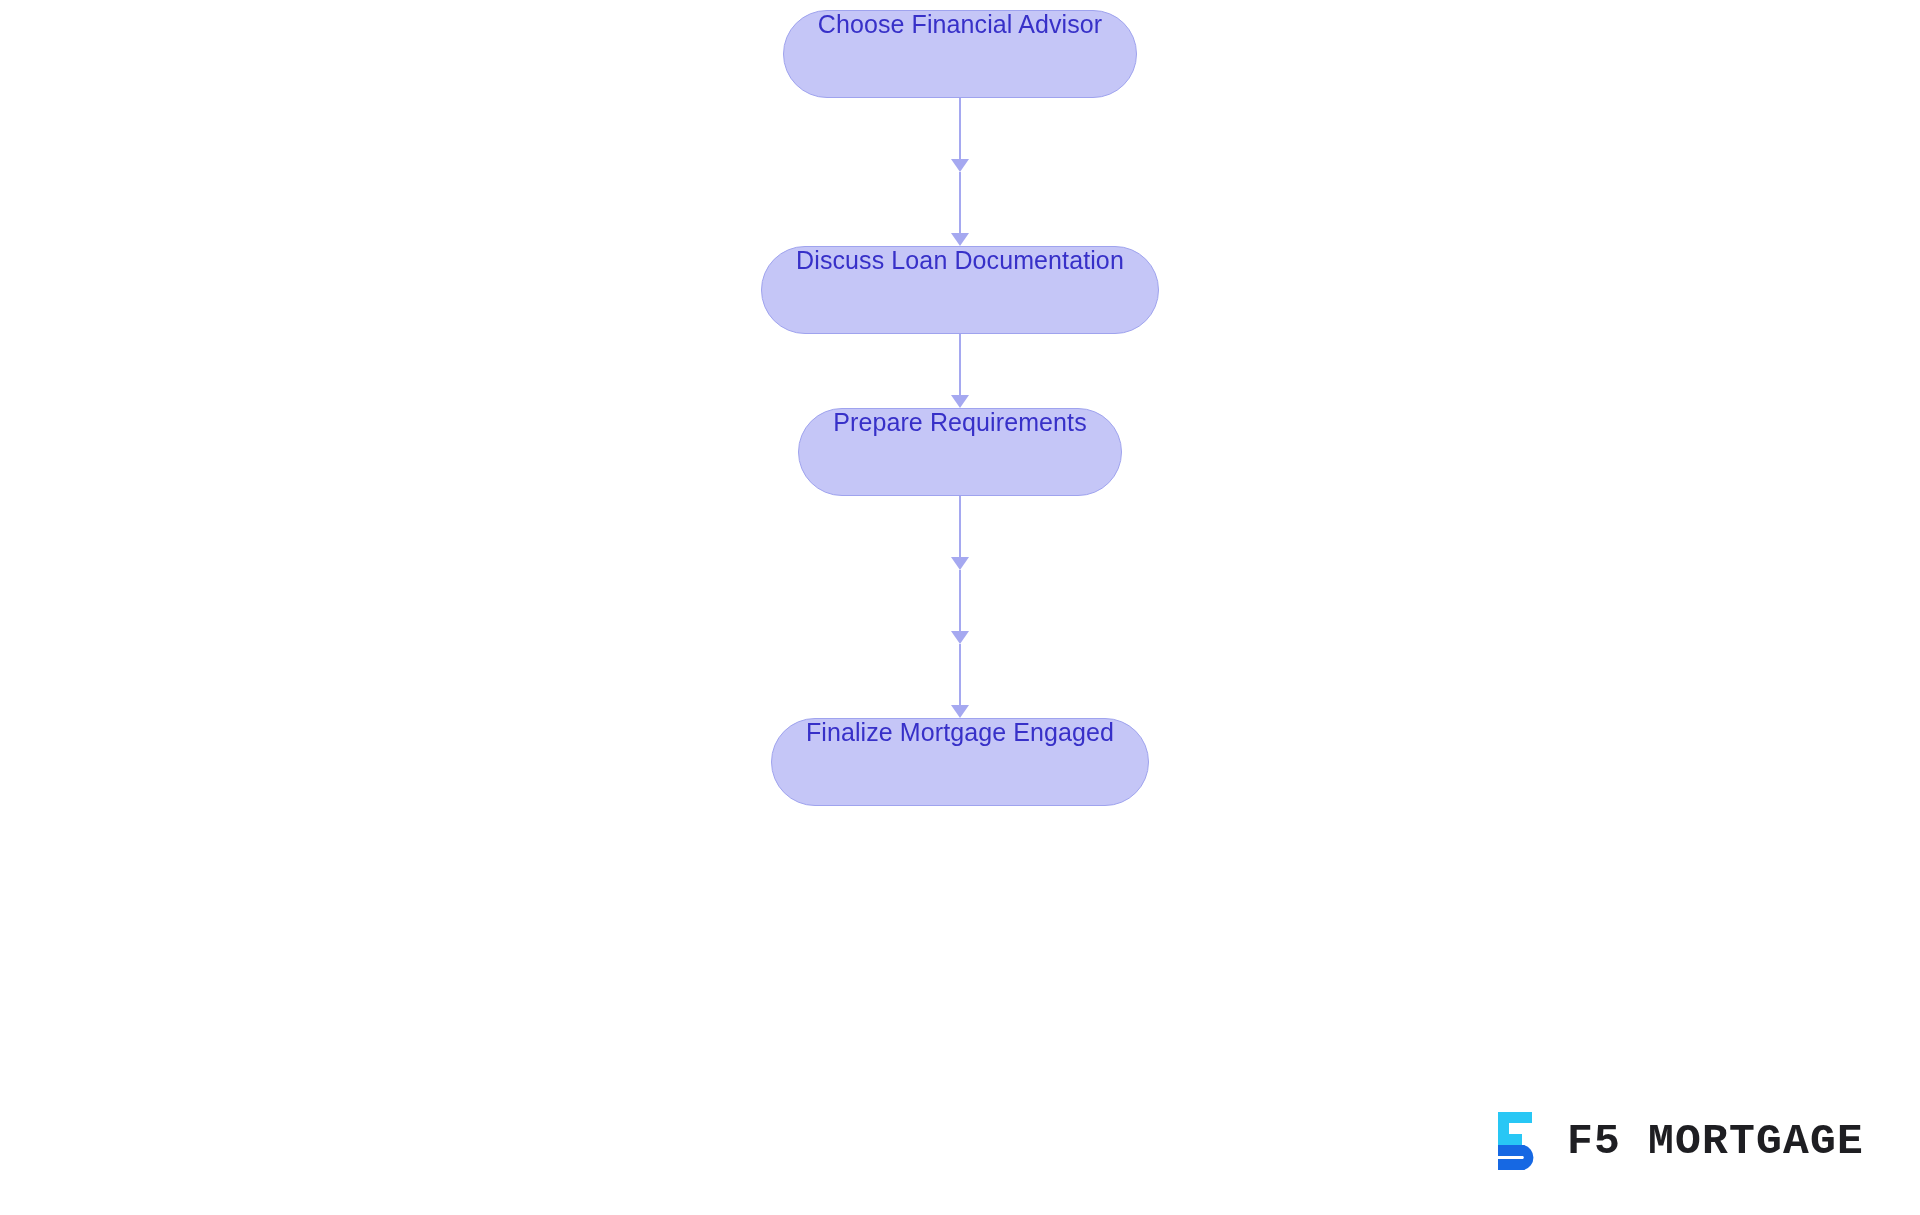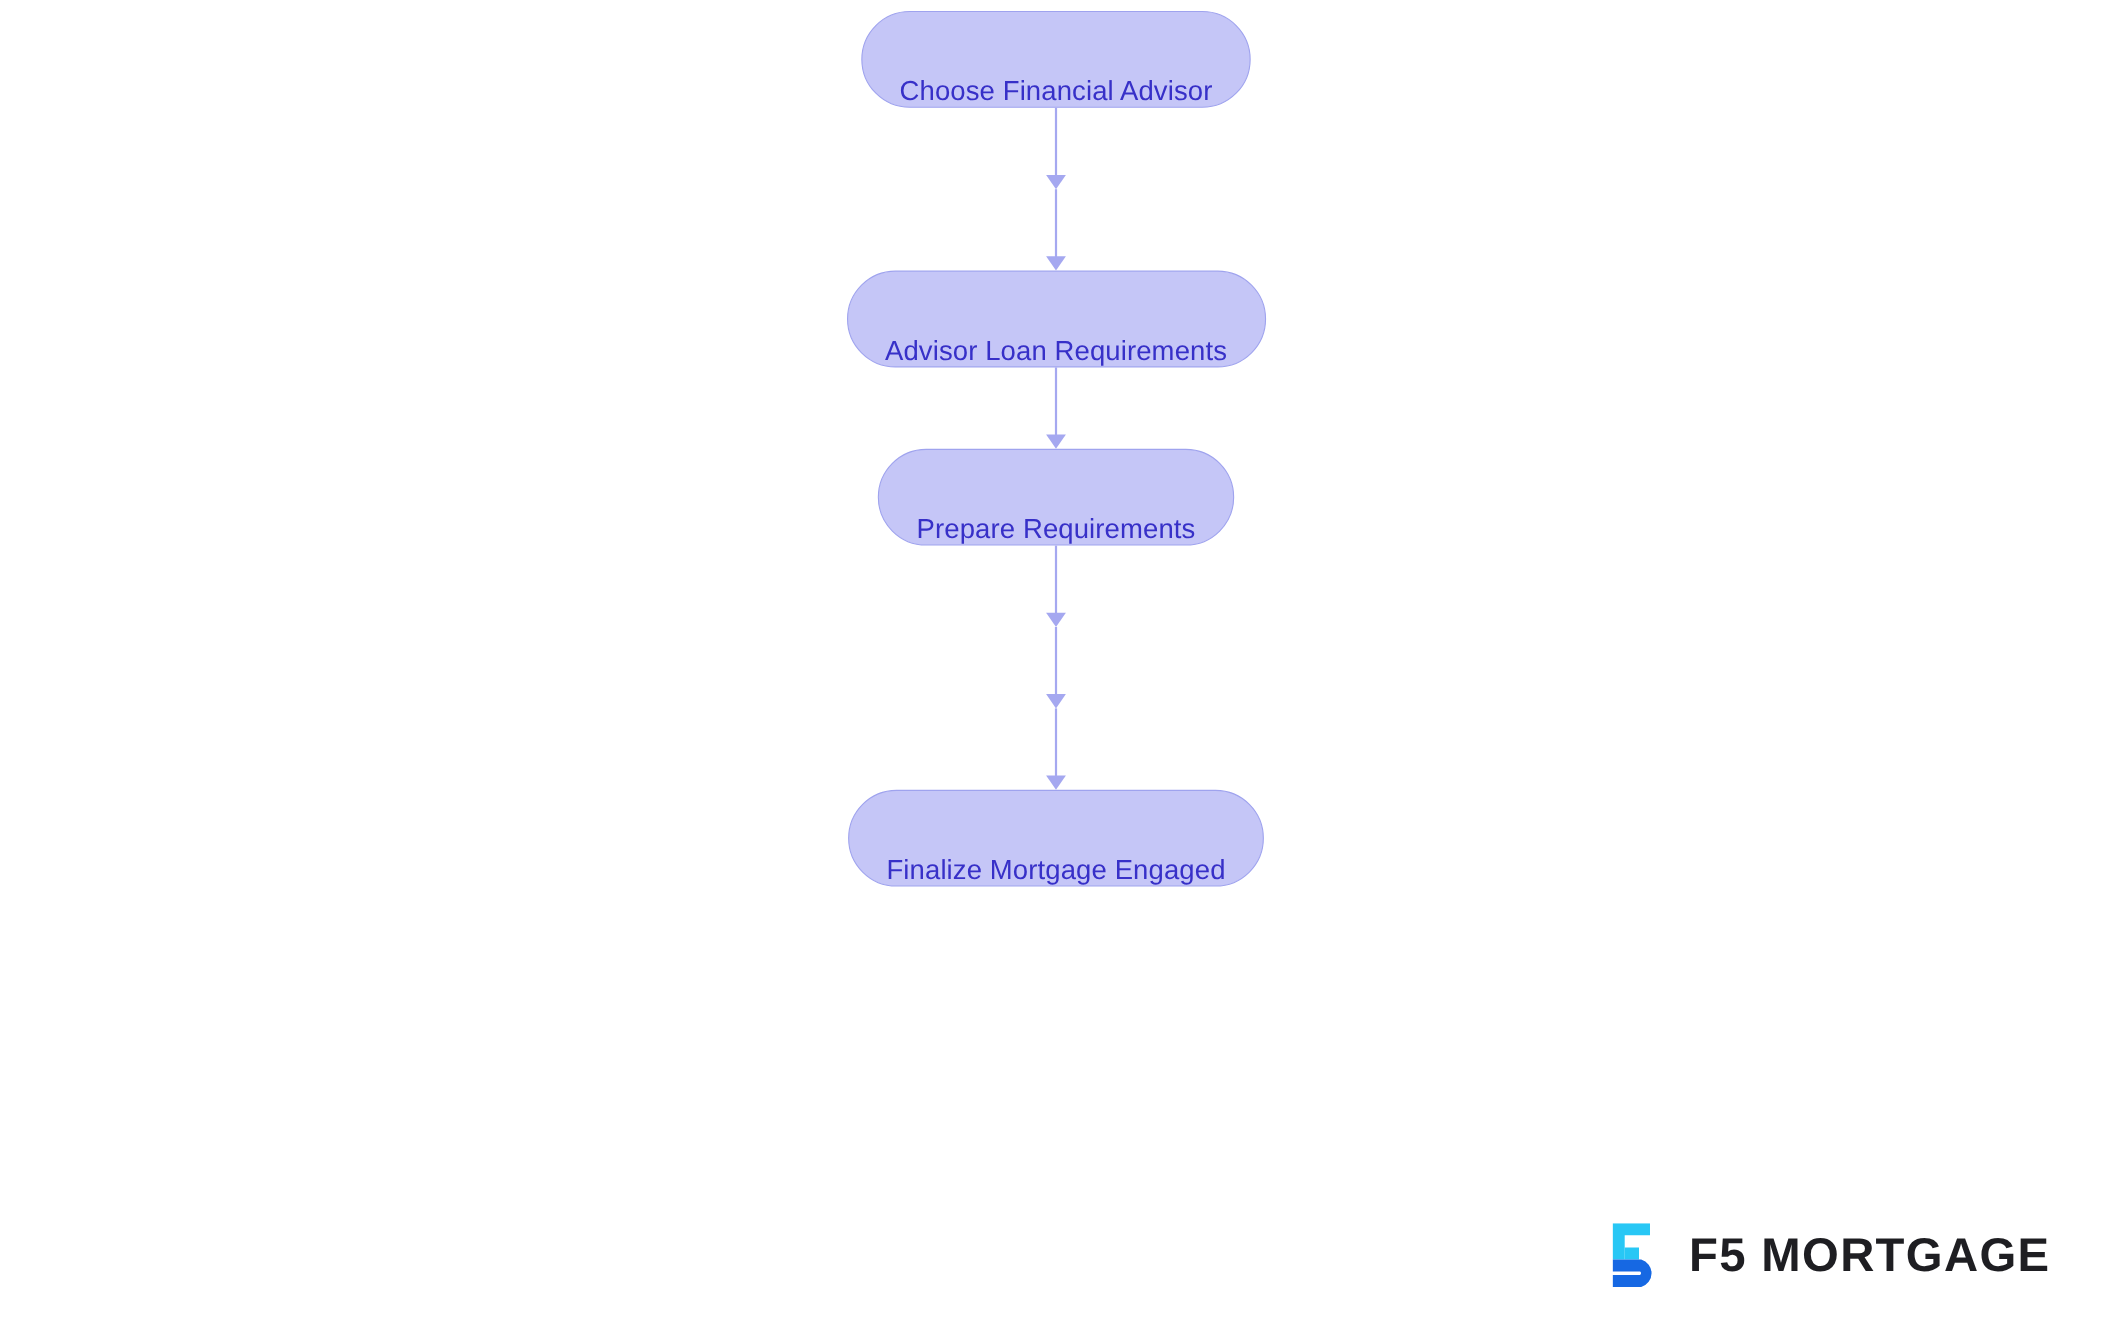--- a/index.html
+++ b/index.html
@@ -37,21 +37,21 @@
   }
 
   
   .node {
     box-sizing: border-box;
     background: #c5c6f7;
     border: 1.6px solid #9fa3ee;
     border-radius: 999px;
     color: #3730c8;
     display: flex;
-    align-items: flex-end;
+    align-items: flex-start;
     justify-content: center;
     text-align: center;
     font-size: 25px;
     font-weight: 400;
     letter-spacing: 0.1px;
     line-height: 1.1;
     white-space: nowrap;
     padding: 0 34px;
     height: 88px;
     user-select: none;
@@ -93,21 +93,21 @@
     display: flex;
     align-items: center;
     gap: 17px;
   }
   #brand-logo .logo-mark {
     display: block;
     width: 52px;
     height: 58px;
   }
   #brand-logo .logo-wordmark {
-    font-family: Liberation Sans, sans-serif;
+    font-family: Liberation Mono, monospace;
     font-size: 43px;
     font-weight: 700;
     letter-spacing: 1.2px;
     color: #1e1e22;
     line-height: 1;
     white-space: nowrap;
   }
 </style>
 </head>
 <body>
@@ -125,21 +125,21 @@
       <div class="arrowhead"></div>
     </div>
 
 
     <div class="connector" style="height: 74px;">
       <div class="shaft"></div>
       <div class="arrowhead"></div>
     </div>
 
     <div class="node">
-      <span class="node-label">Advisor Loan Requirements</span>
+      <span class="node-label">Discuss Loan Documentation</span>
     </div>
 
     <div class="connector" style="height: 74px;">
       <div class="shaft"></div>
       <div class="arrowhead"></div>
     </div>
 
     <div class="node">
       <span class="node-label">Prepare Requirements</span>
     </div>

